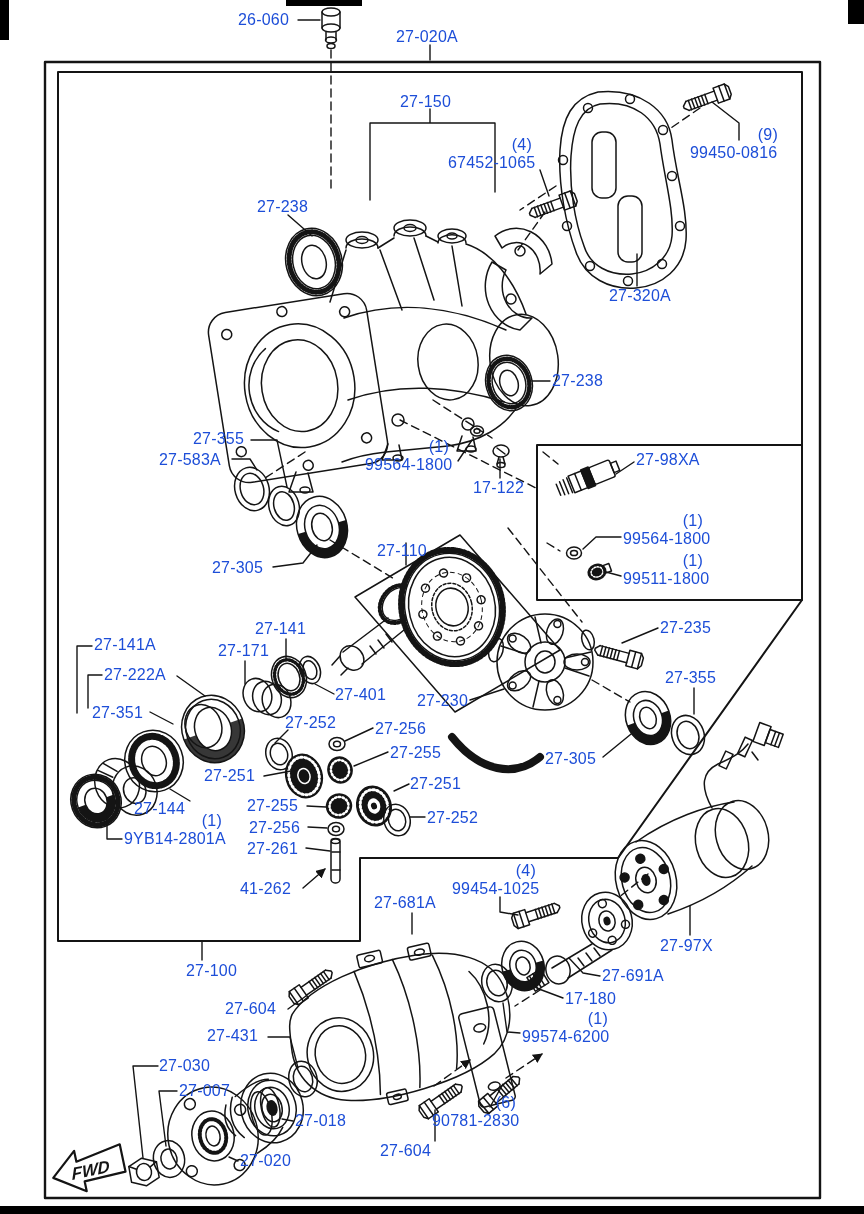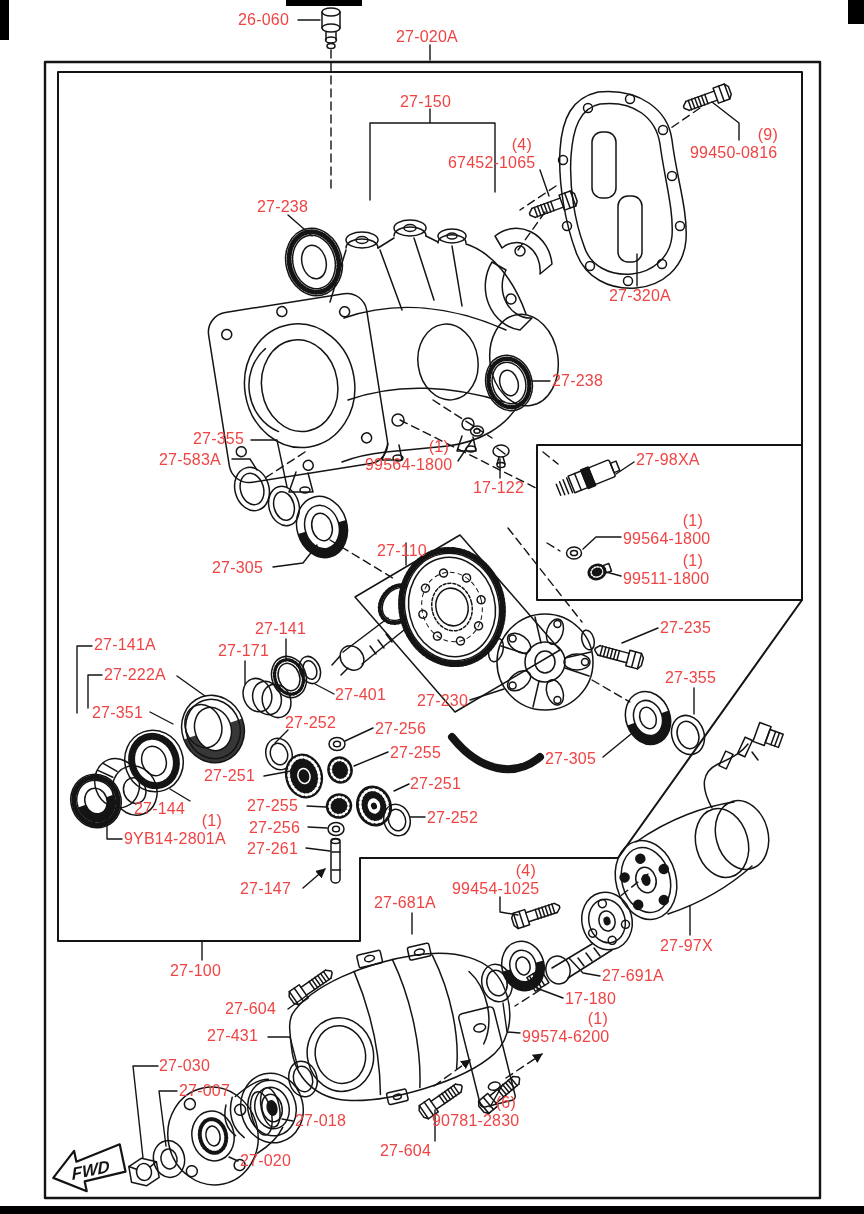--- a/index.html
+++ b/index.html
@@ -1,19 +1,19 @@
 <!DOCTYPE html>
 <html><head>
 <meta charset="utf-8">
 <style>
   html,body{margin:0;padding:0;background:#fff;}
   .stage{position:relative;width:864px;height:1214px;background:#fff;overflow:hidden;
          font-family:"Liberation Sans",sans-serif;}
   .stage svg{position:absolute;left:0;top:0;}
-  .co{position:absolute;color:#ef4444;font-size:16px;line-height:1.12;white-space:nowrap;
+  .co{position:absolute;color:#1d4ed8;font-size:16px;line-height:1.12;white-space:nowrap;
       letter-spacing:.2px;}
   .co .qty{display:block;text-align:right;padding-right:8px;}
   .co .pn{display:block;}
 </style>
 </head>
 <body>
 
 <div class="stage">
 
 <svg width="864" height="1214" viewBox="0 0 864 1214">
@@ -649,23 +649,23 @@
       <span class="pn">27-144</span>
     </div>
 <div class="co" style="left:124px;top:812px;width:106px">
       <span class="qty">(1)</span>
       <span class="pn">9YB14-2801A</span>
     </div>
 <div class="co" style="left:247px;top:840px">
       <span class="pn">27-261</span>
     </div>
 <div class="co" style="left:240px;top:880px">
-      <span class="pn">27-147</span>
-    </div>
-<div class="co" style="left:170px;top:962px">
+      <span class="pn">41-262</span>
+    </div>
+<div class="co" style="left:186px;top:962px">
       <span class="pn">27-100</span>
     </div>
 <div class="co" style="left:374px;top:894px">
       <span class="pn">27-681A</span>
     </div>
 <div class="co" style="left:452px;top:862px;width:92px">
       <span class="qty">(4)</span>
       <span class="pn">99454-1025</span>
     </div>
 <div class="co" style="left:660px;top:937px">

